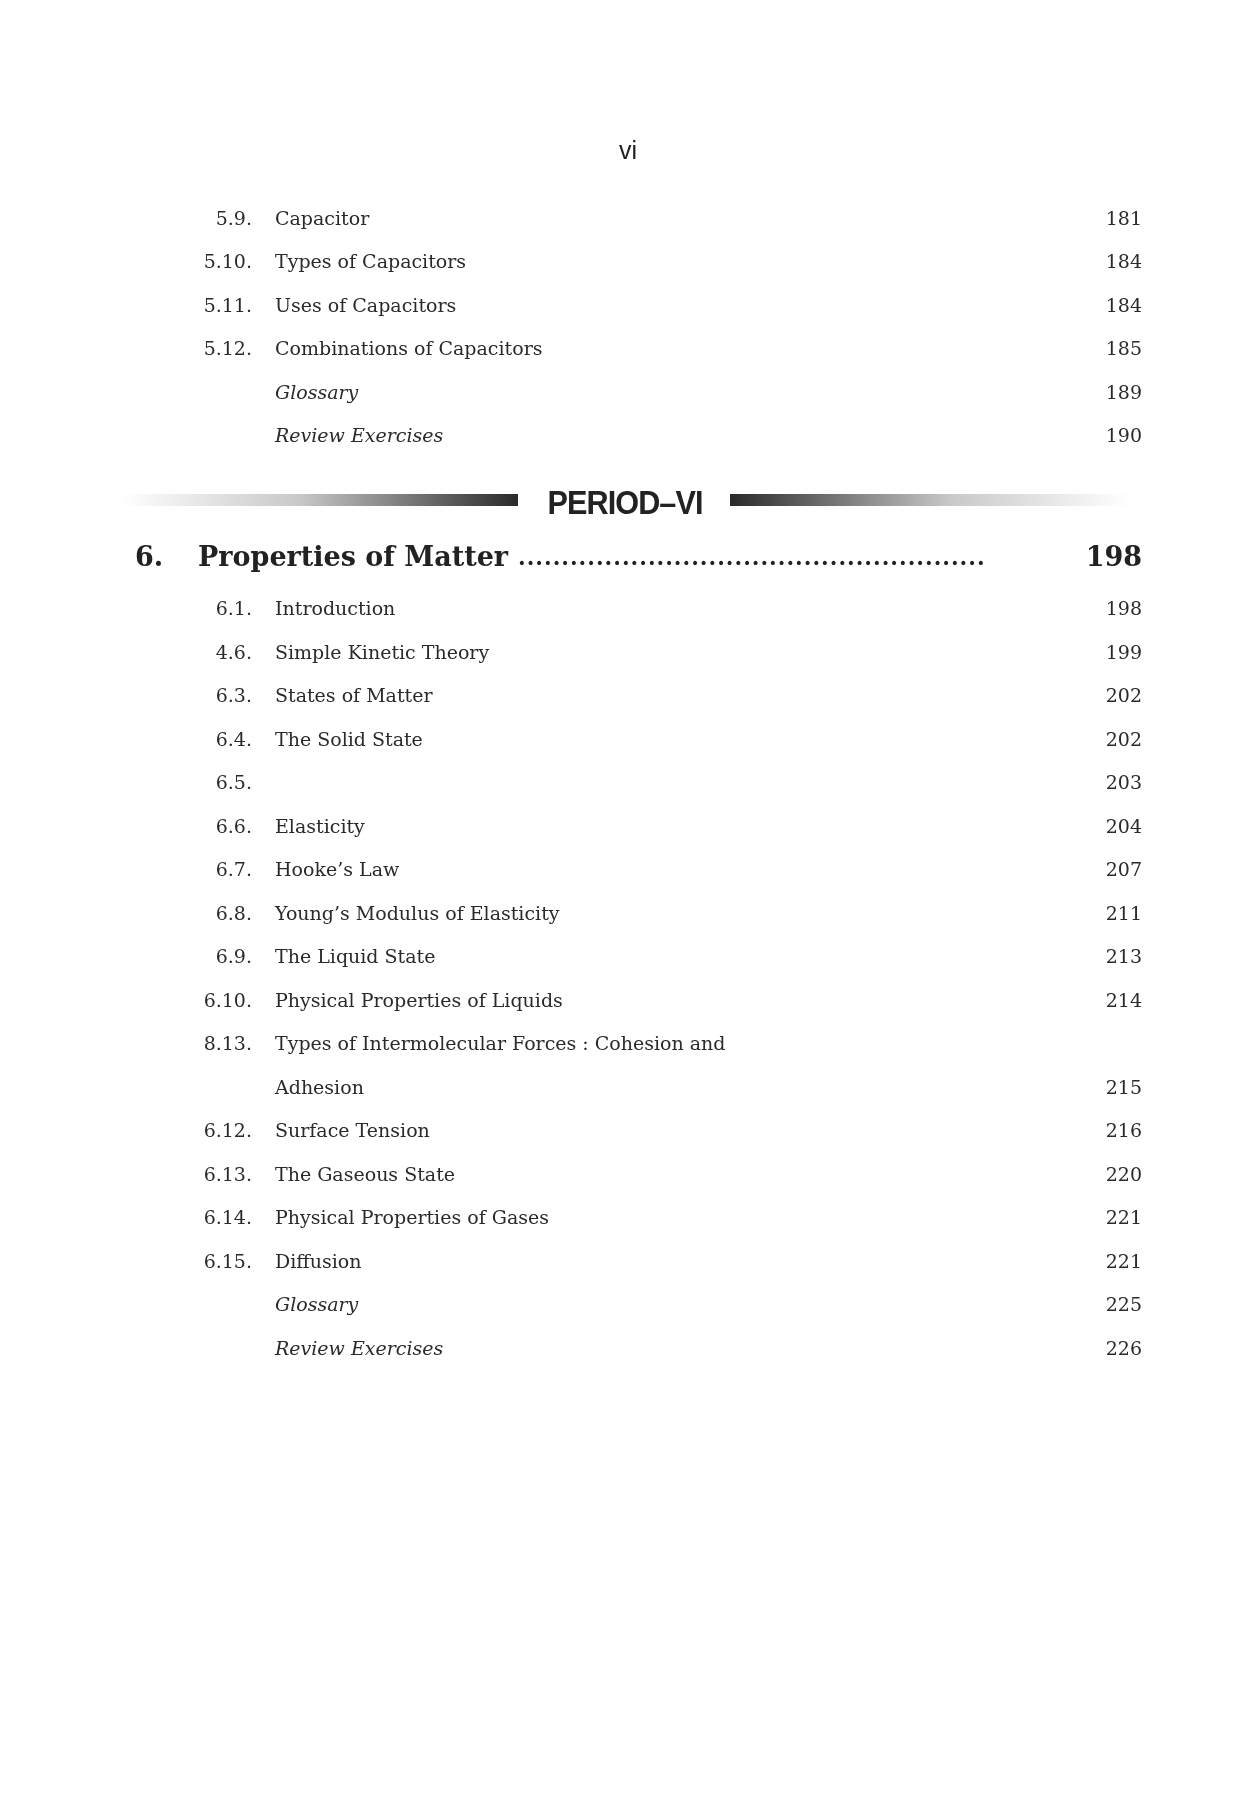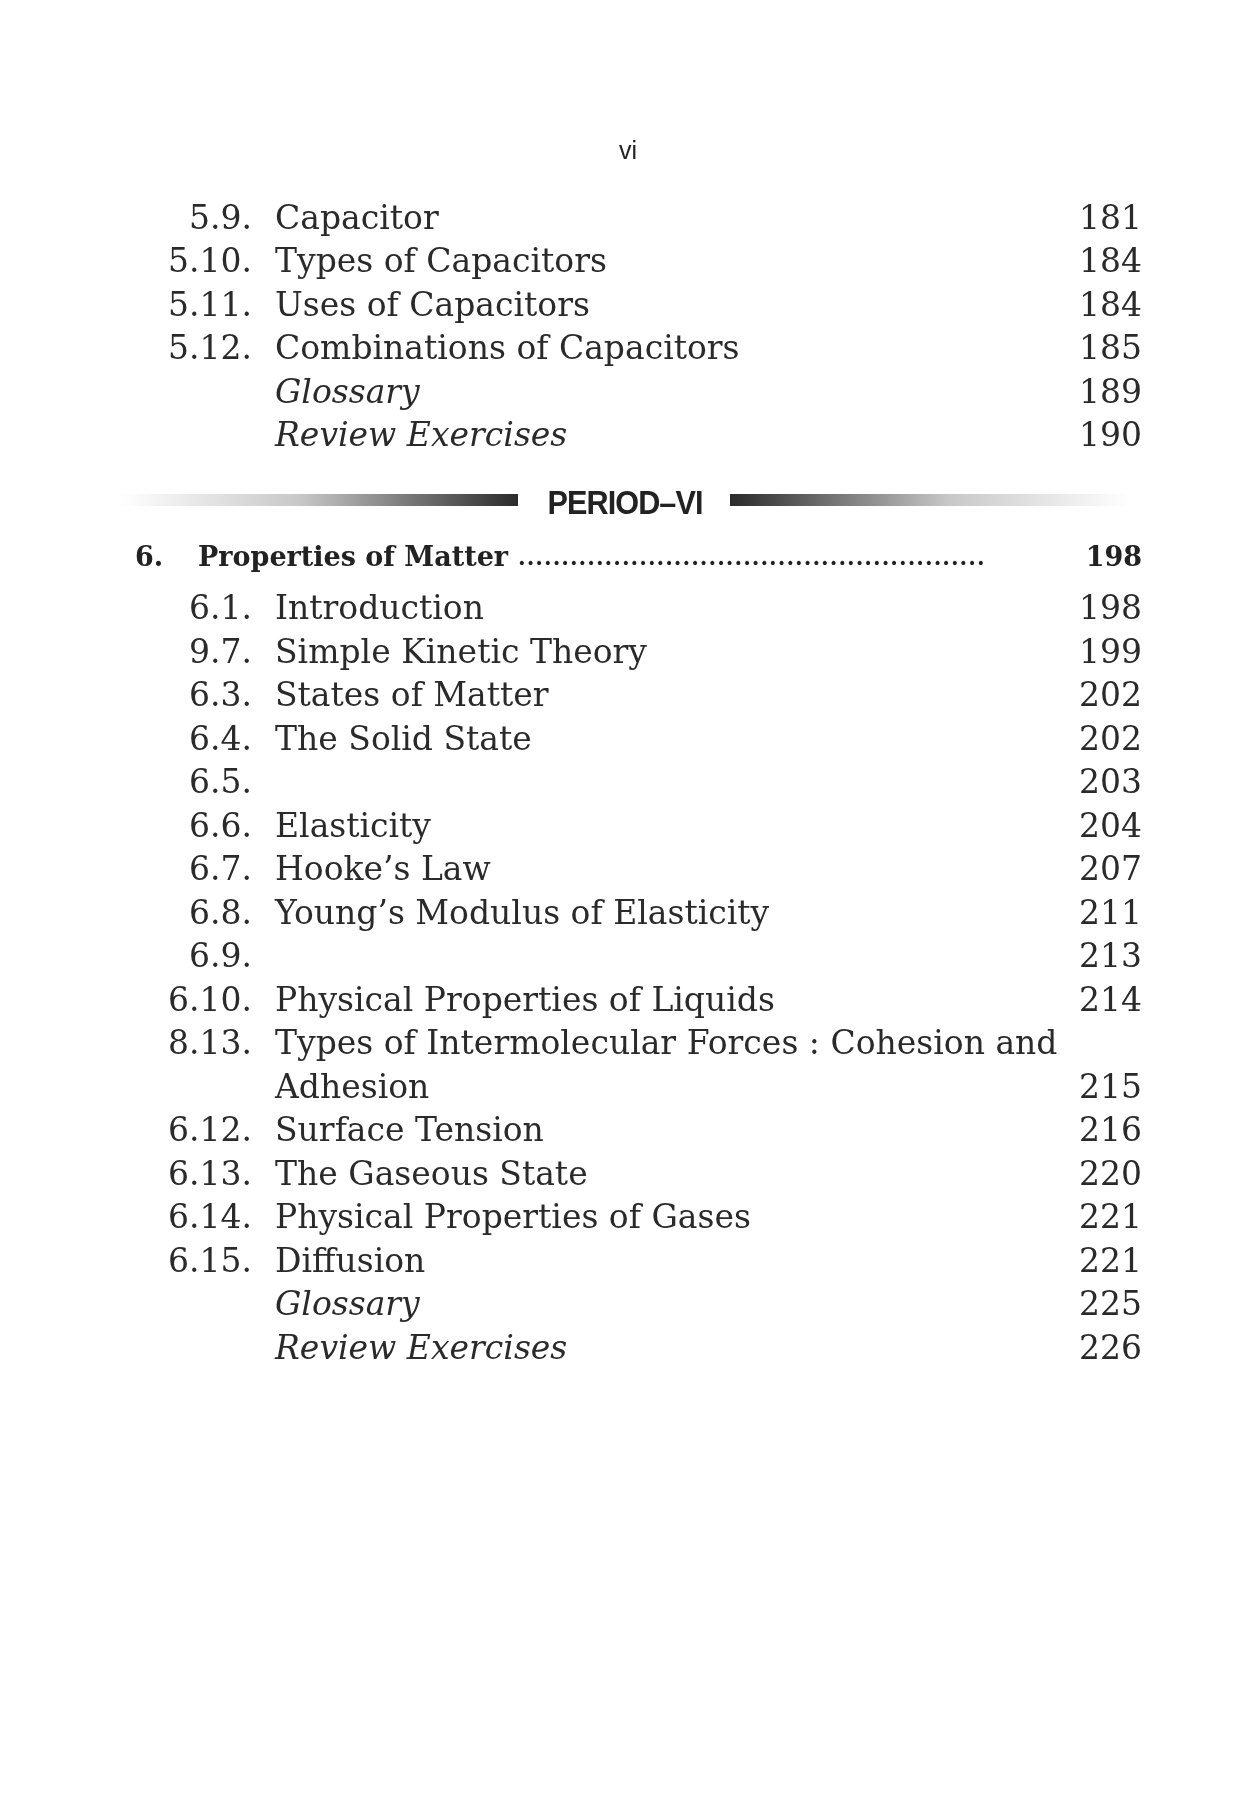--- a/index.html
+++ b/index.html
@@ -1,18 +1,18 @@
 <!DOCTYPE html>
 <html><head>
 <meta charset="utf-8">
 <style>
   html,body{margin:0;padding:0;background:#fff;}
   body{width:1260px;height:1800px;position:relative;overflow:hidden;font-family:"DejaVu Serif",serif;color:#2a2a2a;}
   .folio{position:absolute;top:136px;left:0;width:1256px;text-align:center;font-family:"Liberation Sans",sans-serif;font-weight:normal;font-size:25px;color:#222;}
-  .row{position:absolute;left:0;width:1260px;height:40px;font-size:33px;line-height:40px;}
+  .row{position:absolute;left:0;width:1260px;height:40px;font-size:19px;line-height:40px;}
   .num{position:absolute;right:1008px;text-align:right;white-space:nowrap;}
   .title{position:absolute;left:275px;white-space:nowrap;}
   .page{position:absolute;right:118px;text-align:right;}
   .italic .title{font-style:italic;}
   .banner{position:absolute;top:482px;left:120px;width:1010px;height:40px;}
   .bar{position:absolute;top:12px;height:12px;}
   .bar.left{left:0;width:398px;background:linear-gradient(to right,#ffffff,#c8c8c8 45%,#2a2a2a);}
   .bar.right{left:610px;width:400px;background:linear-gradient(to right,#2a2a2a,#c8c8c8 55%,#ffffff);}
   .banner-text{position:absolute;left:400px;width:210px;top:0;text-align:center;font-family:"Liberation Sans",sans-serif;font-weight:bold;font-size:34px;line-height:40px;color:#222;letter-spacing:-1px;transform:scaleX(0.9);}
   .chapter{position:absolute;top:537px;left:0;width:1260px;height:40px;font-size:27px;line-height:40px;font-weight:bold;color:#222;}
@@ -72,21 +72,21 @@
   <span class="cpage">198</span>
 </div>
 
 <div>
   <div class="row" style="top:588px">
     <span class="num">6.1.</span>
     <span class="title">Introduction</span>
     <span class="page">198</span>
   </div>
   <div class="row" style="top:632px">
-    <span class="num">9.7.</span>
+    <span class="num">4.6.</span>
     <span class="title">Simple Kinetic Theory</span>
     <span class="page">199</span>
   </div>
   <div class="row" style="top:675px">
     <span class="num">6.3.</span>
     <span class="title">States of Matter</span>
     <span class="page">202</span>
   </div>
   <div class="row" style="top:719px">
     <span class="num">6.4.</span>
@@ -107,20 +107,21 @@
     <span class="title">Hooke’s Law</span>
     <span class="page">207</span>
   </div>
   <div class="row" style="top:893px">
     <span class="num">6.8.</span>
     <span class="title">Young’s Modulus of Elasticity</span>
     <span class="page">211</span>
   </div>
   <div class="row" style="top:936px">
     <span class="num">6.9.</span>
+    <span class="title">The Liquid State</span>
     <span class="page">213</span>
   </div>
   <div class="row" style="top:980px">
     <span class="num">6.10.</span>
     <span class="title">Physical Properties of Liquids</span>
     <span class="page">214</span>
   </div>
   <div class="row" style="top:1023px">
     <span class="num">8.13.</span>
     <span class="title">Types of Intermolecular Forces : Cohesion and</span>

